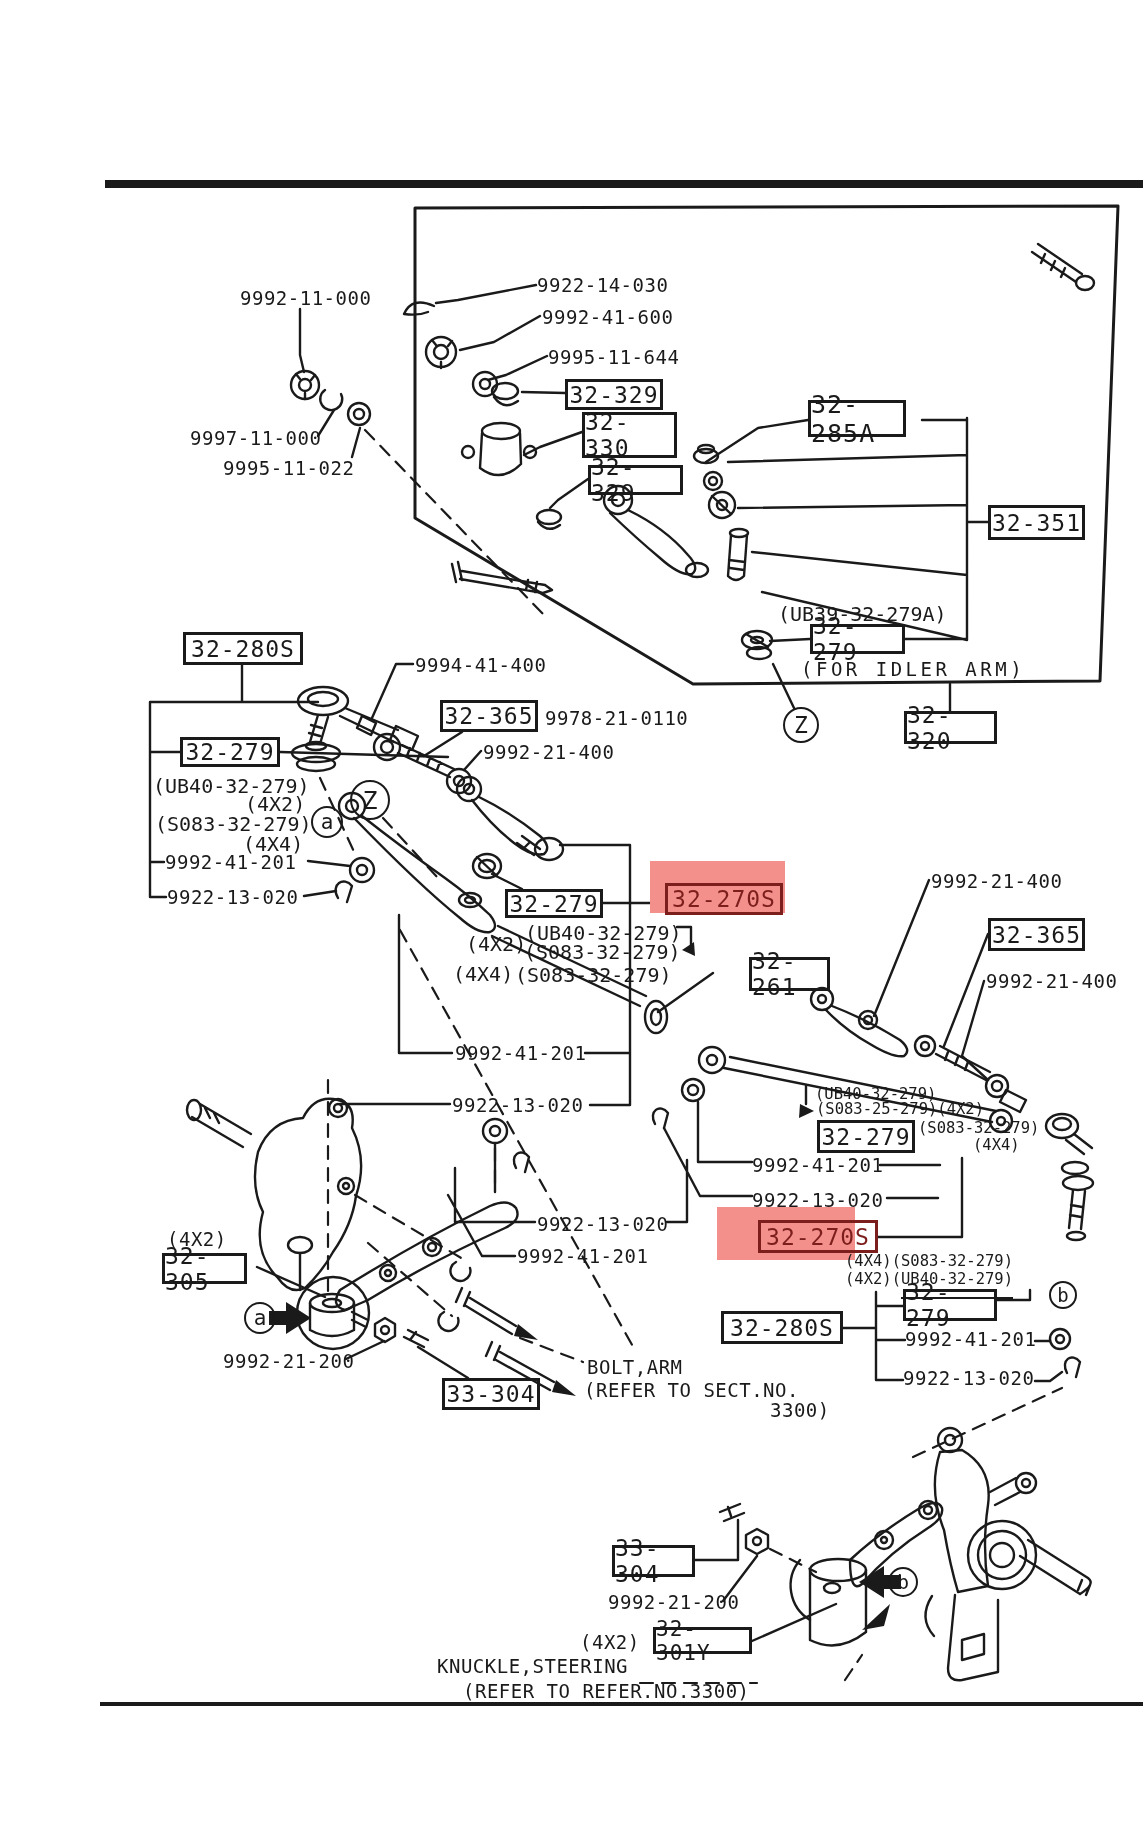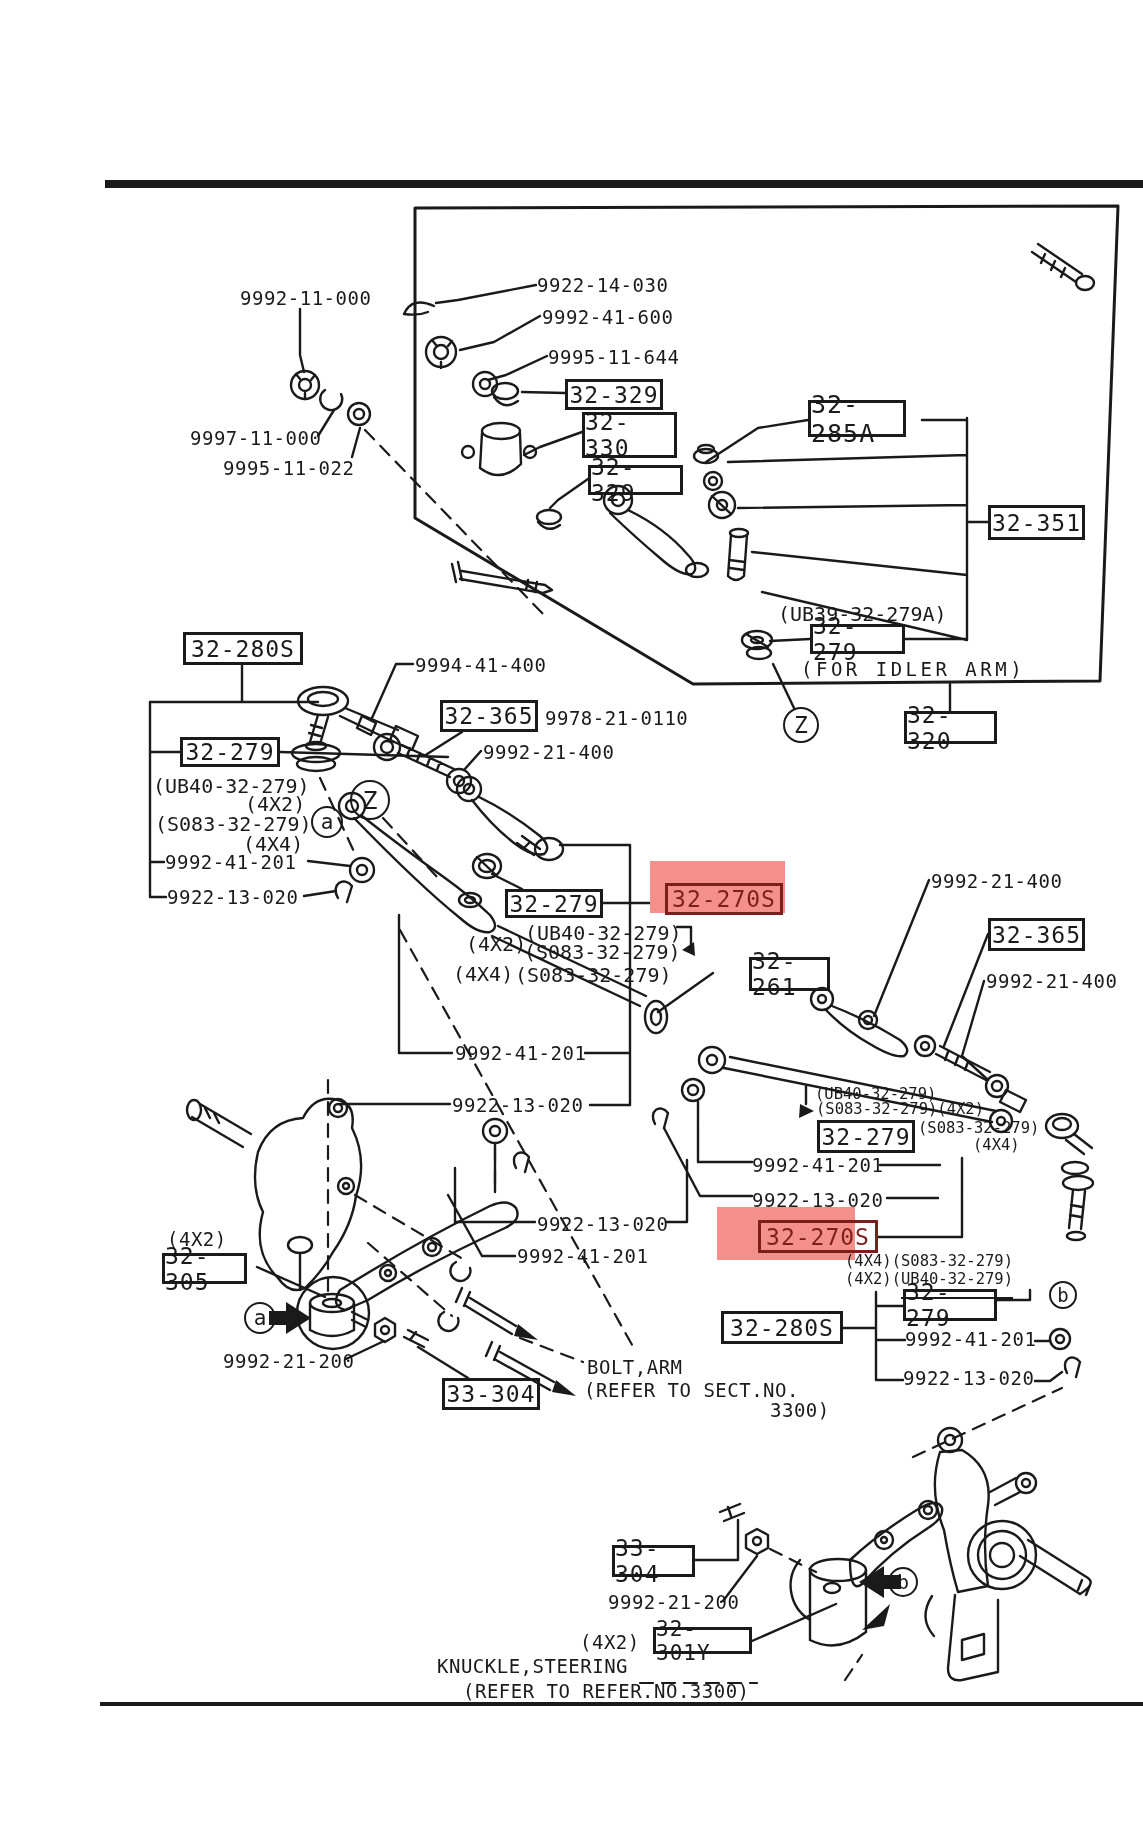--- a/index.html
+++ b/index.html
@@ -316,21 +316,21 @@
   <div class="lbl sm" style="left:515px;top:965px;">(S083-32-279)</div>
   <div class="lbl" style="left:931px;top:872px;">9992-21-400</div>
   <div class="lbl" style="left:986px;top:972px;">9992-21-400</div>
   <div class="lbl" style="left:455px;top:1044px;">9992-41-201</div>
   <div class="lbl" style="left:452px;top:1096px;">9922-13-020</div>
   <div class="lbl" style="left:752px;top:1156px;">9992-41-201</div>
   <div class="lbl" style="left:752px;top:1191px;">9922-13-020</div>
   <div class="lbl" style="left:537px;top:1215px;">9922-13-020</div>
   <div class="lbl" style="left:517px;top:1247px;">9992-41-201</div>
   <div class="lbl xs" style="left:815px;top:1087px;">(UB40-32-279)</div>
-  <div class="lbl xs" style="left:816px;top:1102px;">(S083-32-279)(4X2)</div>
+  <div class="lbl xs" style="left:816px;top:1102px;">(S083-25-279)(4X2)</div>
   <div class="lbl xs" style="left:918px;top:1121px;">(S083-32-279)</div>
   <div class="lbl xs" style="left:973px;top:1138px;">(4X4)</div>
   <div class="lbl xs" style="left:845px;top:1254px;">(4X4)(S083-32-279)</div>
   <div class="lbl xs" style="left:845px;top:1272px;"><span>(4X2)(</span><span class="ul">UB40-32-279)</span></div>
   <div class="lbl" style="left:905px;top:1330px;">9992-41-201</div>
   <div class="lbl" style="left:903px;top:1369px;">9922-13-020</div>
   <div class="lbl" style="left:167px;top:1230px;">(4X2)</div>
   <div class="lbl" style="left:223px;top:1352px;">9992-21-200</div>
   <div class="lbl" style="left:587px;top:1358px;">BOLT,ARM</div>
   <div class="lbl" style="left:584px;top:1381px;">(REFER TO SECT.NO.</div>

